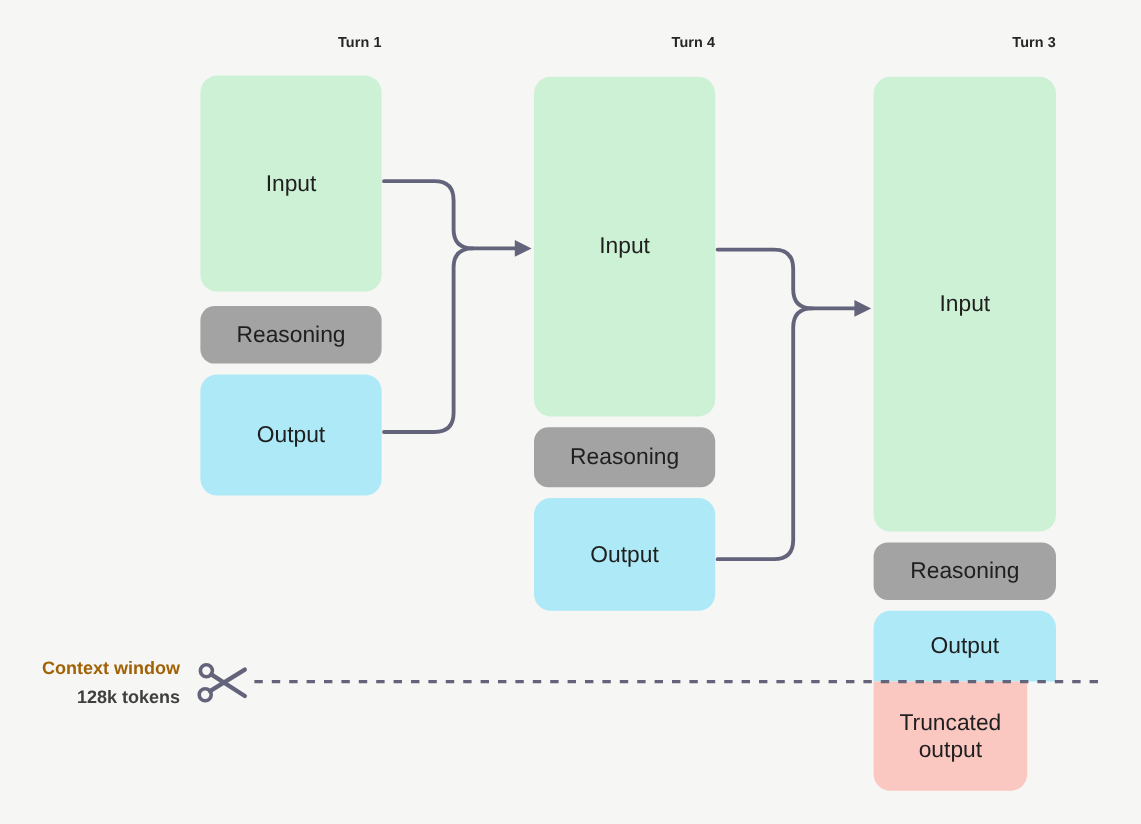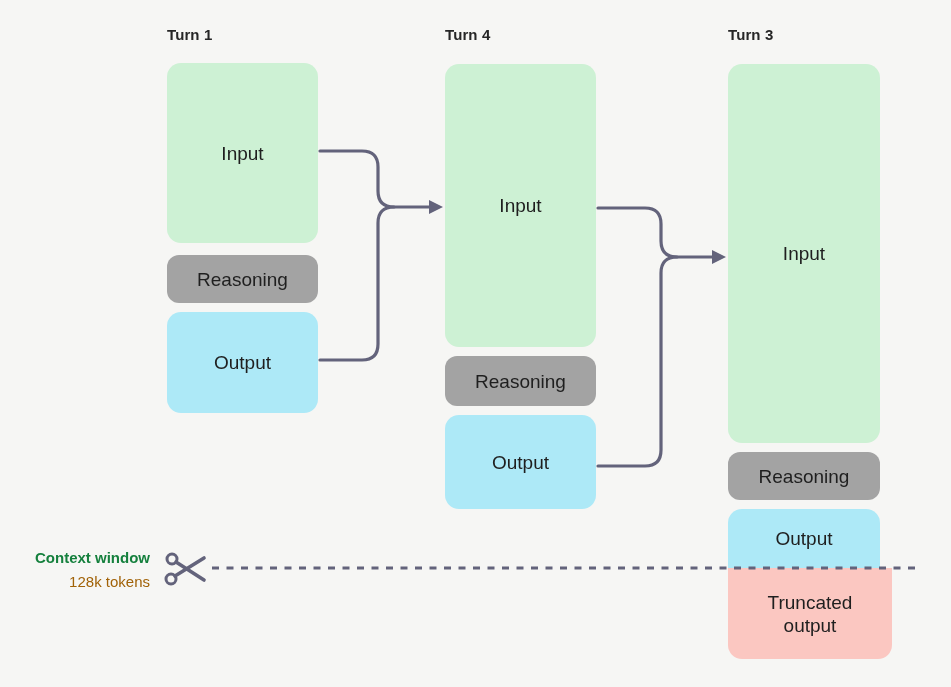--- a/index.html
+++ b/index.html
@@ -11,24 +11,24 @@
   .canvas {
     position: relative;
     width: 951px;
     height: 687px;
     background: #f6f6f4;
     overflow: hidden;
   }
   .turn-header {
     position: absolute;
     height: 18px;
-    font-size: 15px;
+    font-size: 12px;
     font-weight: 600;
     color: #262626;
-    text-align: left;
+    text-align: right;
     line-height: 18px;
     letter-spacing: 0.1px;
   }
   .block {
     position: absolute;
     display: flex;
     align-items: center;
     justify-content: center;
     text-align: center;
     font-size: 19px;
@@ -50,22 +50,22 @@
   }
   .ctx-label {
     position: absolute;
     left: 18px;
     top: 546px;
     width: 132px;
     text-align: right;
     line-height: 24px;
     font-size: 15px;
   }
-  .ctx-label .l1 { font-weight: 700; color: #15803d; }
-  .ctx-label .l2 { font-weight: 400; color: #a16207; }
+  .ctx-label .l1 { font-weight: 700; color: #a16207; }
+  .ctx-label .l2 { font-weight: 700; color: #404040; }
 </style>
 </head>
 <body>
 
 <div class="canvas">
 
   <div class="turn-header" style="left:167px; top:26px; width:151px;">Turn 1</div>
   <div class="turn-header" style="left:445px; top:26px; width:151px;">Turn 4</div>
   <div class="turn-header" style="left:728px; top:26px; width:152px;">Turn 3</div>
 
@@ -91,21 +91,21 @@
 
   <div class="block block-input" style="left:728px; top:64px; width:152px; height:379px;">
     <span class="lbl">Input</span>
   </div>
   <div class="block block-reasoning" style="left:728px; top:452px; width:152px; height:48px;">
     <span class="lbl">Reasoning</span>
   </div>
   <div class="block block-output-clipped" style="left:728px; top:509px; width:152px; height:59px;">
     <span class="lbl">Output</span>
   </div>
-  <div class="block block-truncated" style="left:728px; top:568px; width:164px; height:91px;">
+  <div class="block block-truncated" style="left:728px; top:568px; width:128px; height:91px;">
     <span class="lbl">Truncated output</span>
   </div>
 
   <div class="ctx-label">
     <div class="l1">Context window</div>
     <div class="l2">128k tokens</div>
   </div>
 
   <svg class="overlay" viewBox="0 0 951 687">
     <g stroke="#63637b" stroke-width="3.2" fill="none" stroke-linecap="round" stroke-linejoin="round">

